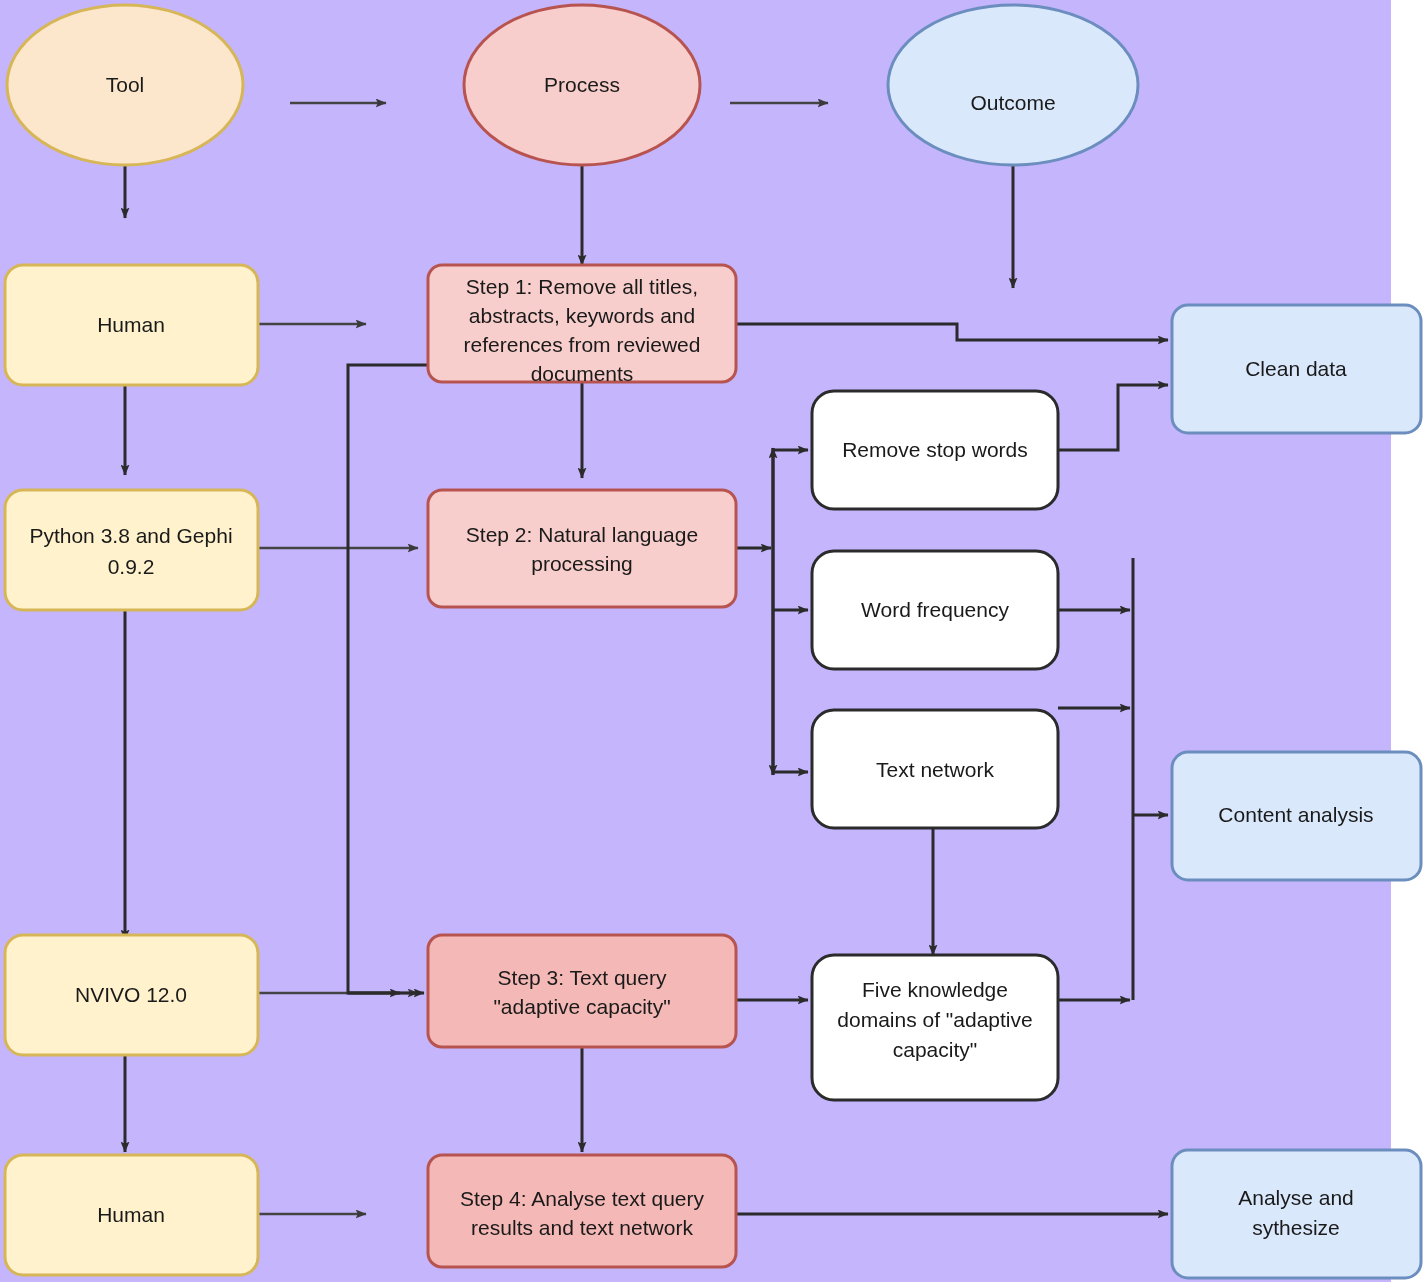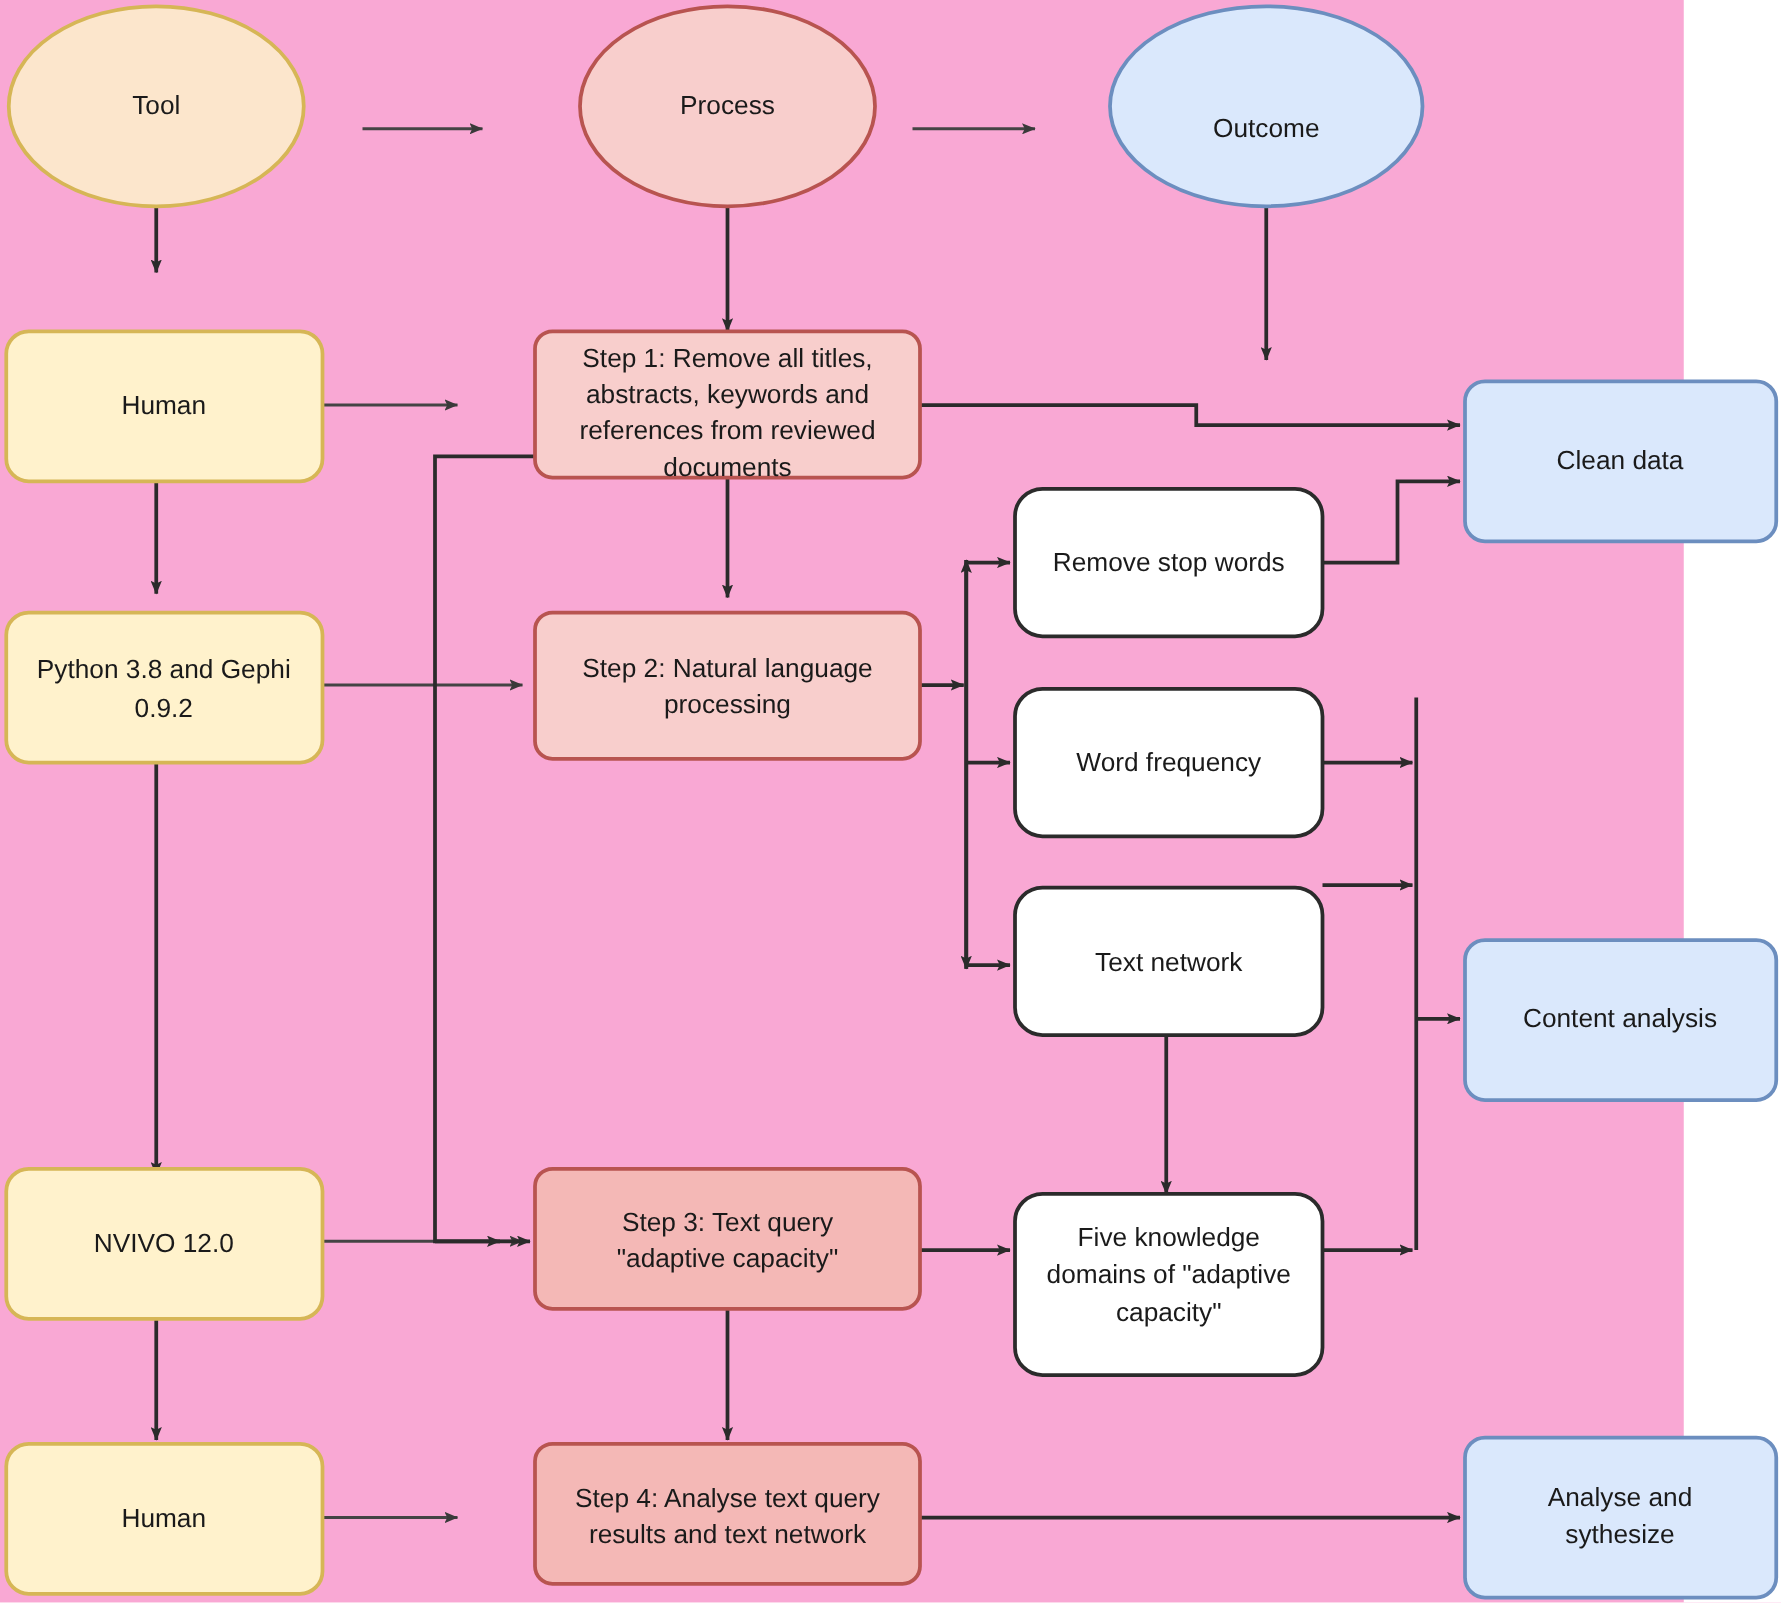--- a/index.html
+++ b/index.html
@@ -10,21 +10,22 @@
   body {
     width: 1425px;
     height: 1282px;
     font-family: "Liberation Sans", sans-serif;
     overflow: hidden;
   }
   #flow-root {
     position: relative;
     width: 1347px;
     height: 1282px;
-    background: #f9a8d4;
+    background: #c4b5fd;
+    padding-left: 44px;
   }
   svg#flow-svg {
     position: absolute;
     top: 0;
     left: 0;
     width: 1425px;
     height: 1282px;
     display: block;
   }
   .node-label {

